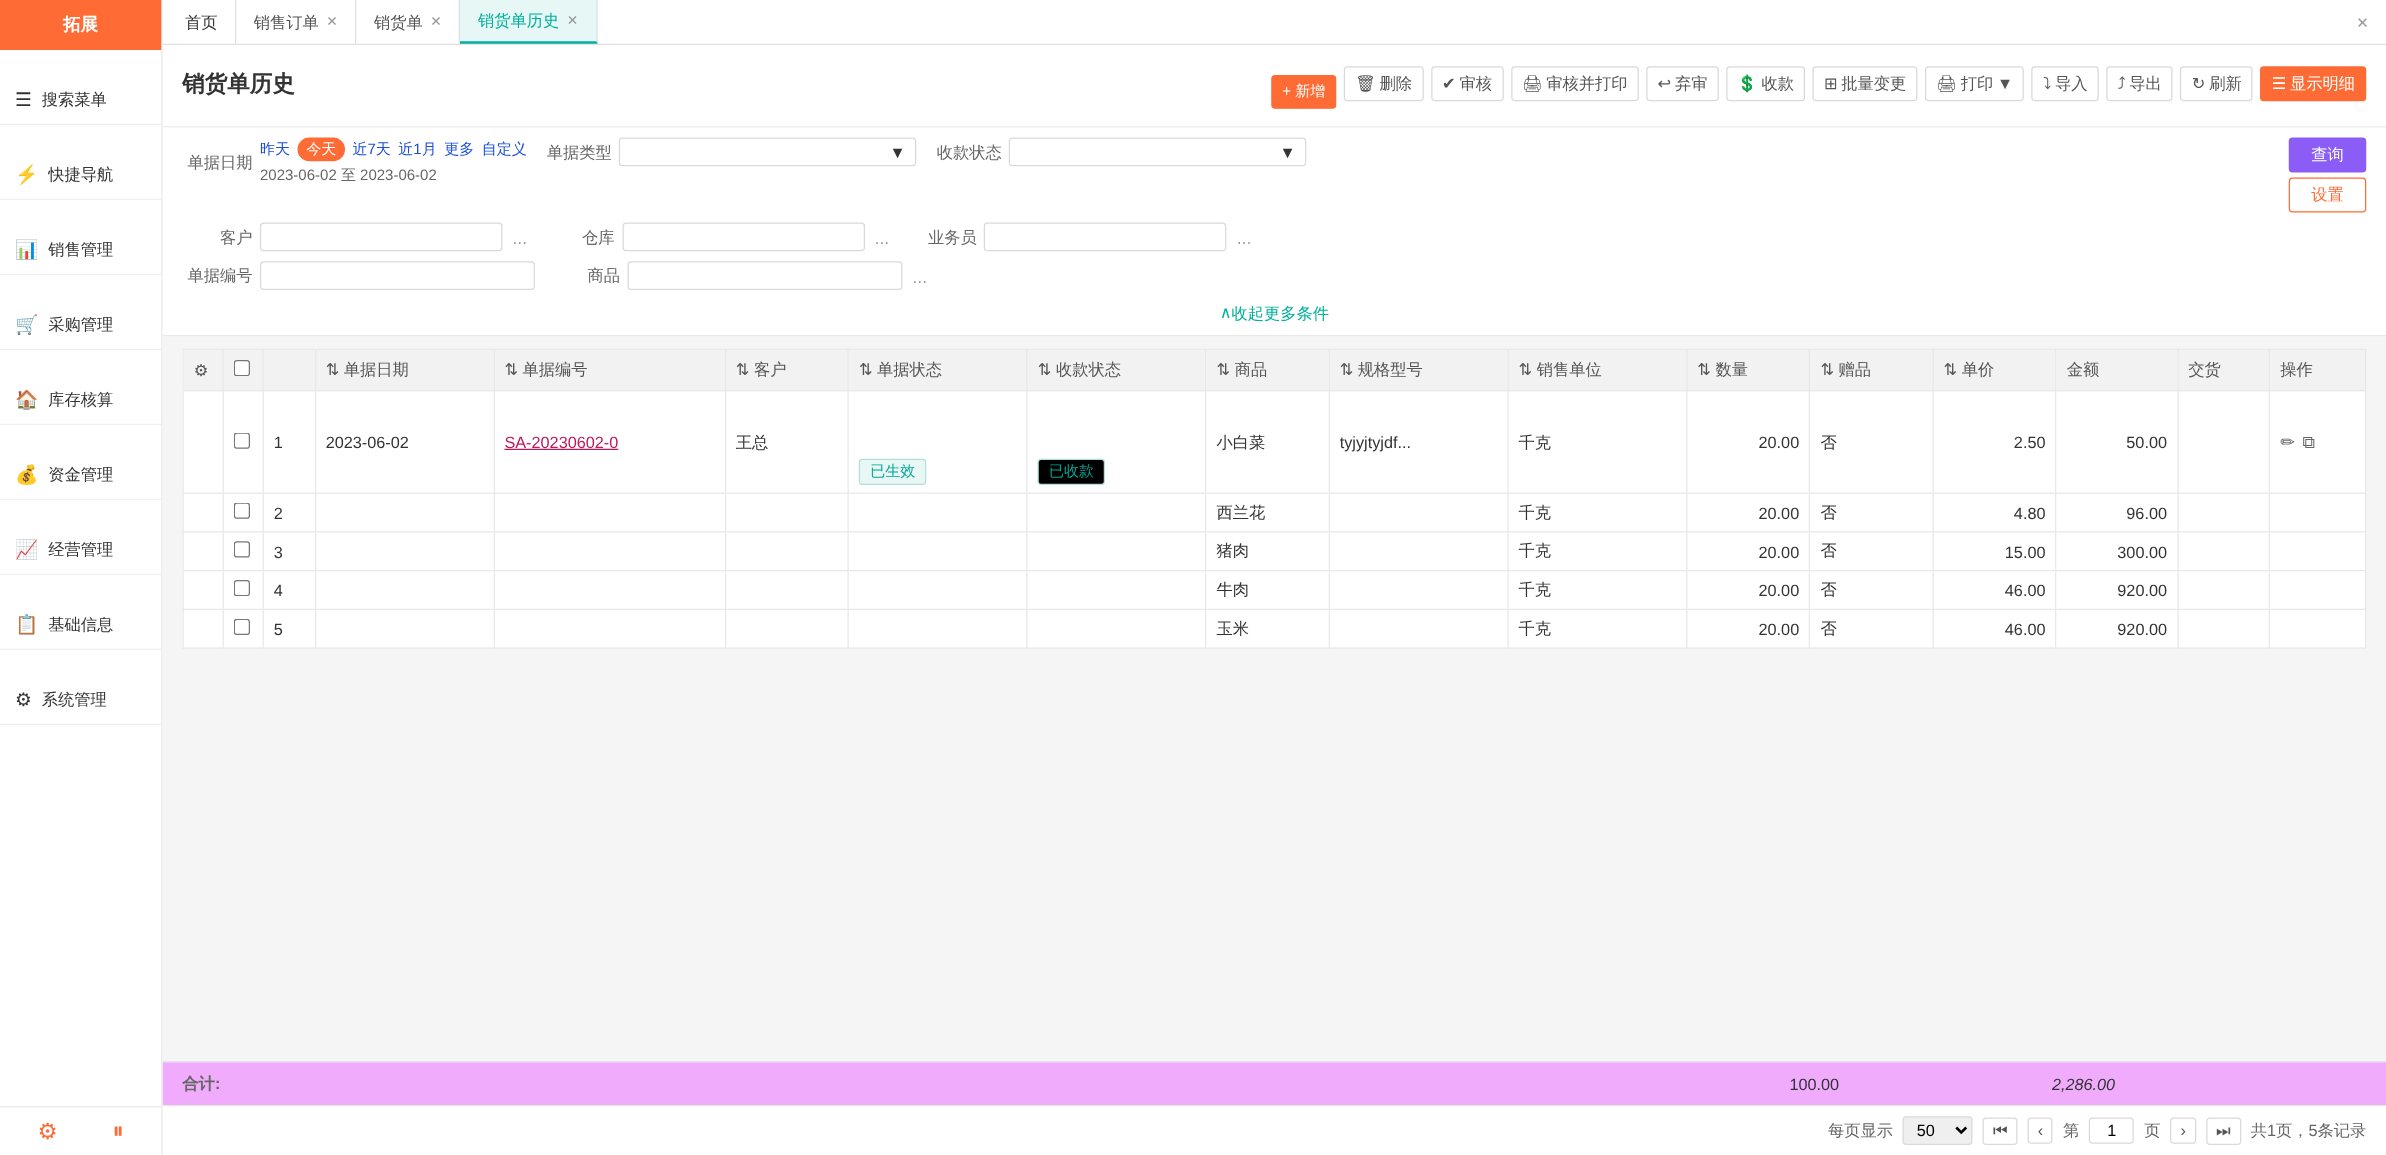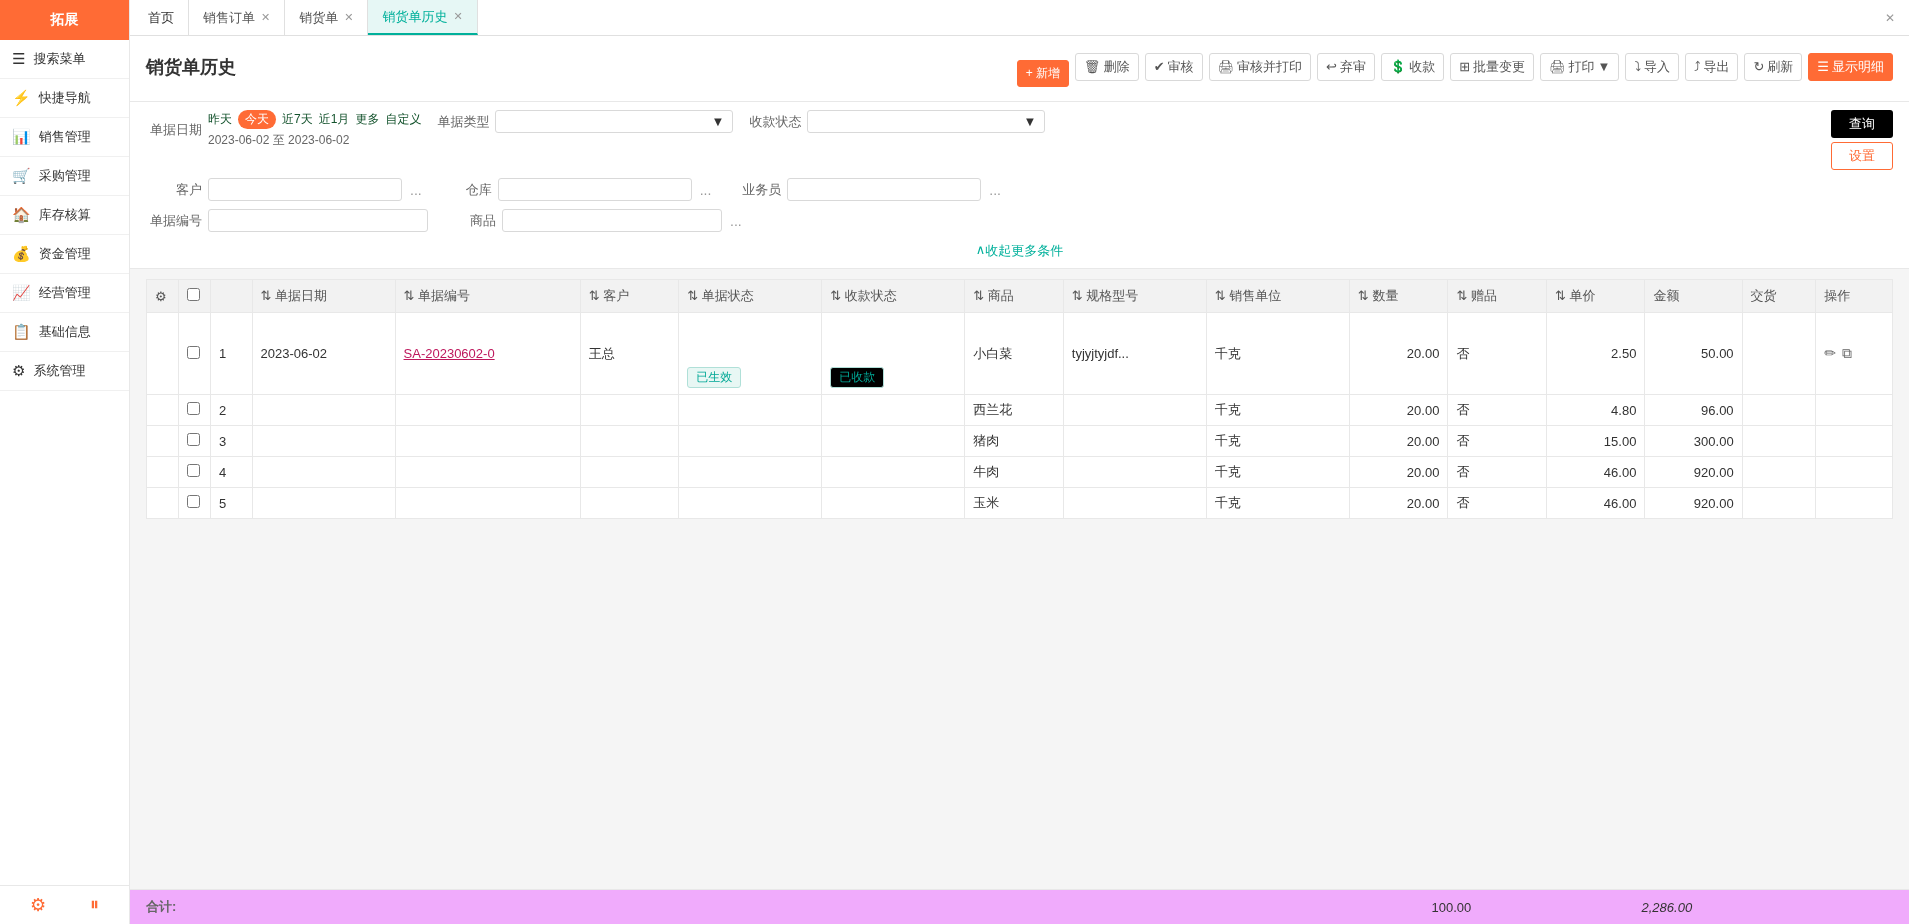--- a/index.html
+++ b/index.html
@@ -6,20 +6,21 @@
     body { display: flex; height: 924px; overflow: hidden; background: #f5f5f5; }
 
     
     .sidebar {
       width: 130px;
       background: #fff;
       border-right: 1px solid #e8e8e8;
       display: flex;
       flex-direction: column;
       flex-shrink: 0;
+      gap: 21px;
     }
     .sidebar-logo {
       height: 40px;
       background: #ff6b35;
       display: flex;
       align-items: center;
       justify-content: center;
       color: #fff;
       font-size: 14px;
       font-weight: bold;
@@ -183,21 +184,21 @@
       flex-direction: column;
       gap: 3px;
     }
     .date-shortcuts {
       display: flex;
       gap: 6px;
       align-items: center;
     }
     .date-shortcut {
       cursor: pointer;
-      color: #14532d;
+      color: #1d4ed8;
       font-size: 12px;
     }
     .date-shortcut.active {
       color: #fff;
       background: #ff6b35;
       border-radius: 10px;
       padding: 1px 7px;
     }
     .date-range {
       font-size: 12px;
@@ -317,21 +318,21 @@
     .pagination-input {
       width: 36px;
       border: 1px solid #d9d9d9;
       border-radius: 3px;
       padding: 2px 4px;
       text-align: center;
     }
 
     
     .query-btn {
-      background: #000000;
+      background: #8b5cf6;
       color: #fff;
       border: none;
       border-radius: 3px;
       padding: 5px 18px;
       cursor: pointer;
       font-size: 13px;
     }
     .set-btn {
       background: #fff;
       color: #ff6b35;
@@ -693,15 +694,30 @@
     <div class="summary-bar">
       <span class="summary-label">合计:</span>
       <div class="summary-cells">
         <span style="flex:7;"></span>
         <span class="summary-cell" style="text-align:right;padding-right:60px;">100.00</span>
         <span class="summary-cell" style="text-align:right;padding-right:40px;font-style:italic;">2,286.00</span>
         <span style="flex:1;"></span>
       </div>
     </div>
 
+    <div class="pagination-bar">
+      <span class="pagination-label">每页显示</span>
+      <select class="pagination-select">
+        <option>50</option>
+        <option>100</option>
+      </select>
+      <button class="pagination-btn">⏮</button>
+      <button class="pagination-btn">‹</button>
+      <span class="pagination-label">第</span>
+      <input class="pagination-input" value="1" style="">
+      <span class="pagination-label">页</span>
+      <button class="pagination-btn">›</button>
+      <button class="pagination-btn">⏭</button>
+      <span class="pagination-label">共1页，5条记录</span>
+    </div>
 
   </div>
 </div>
 
 </body></html>

